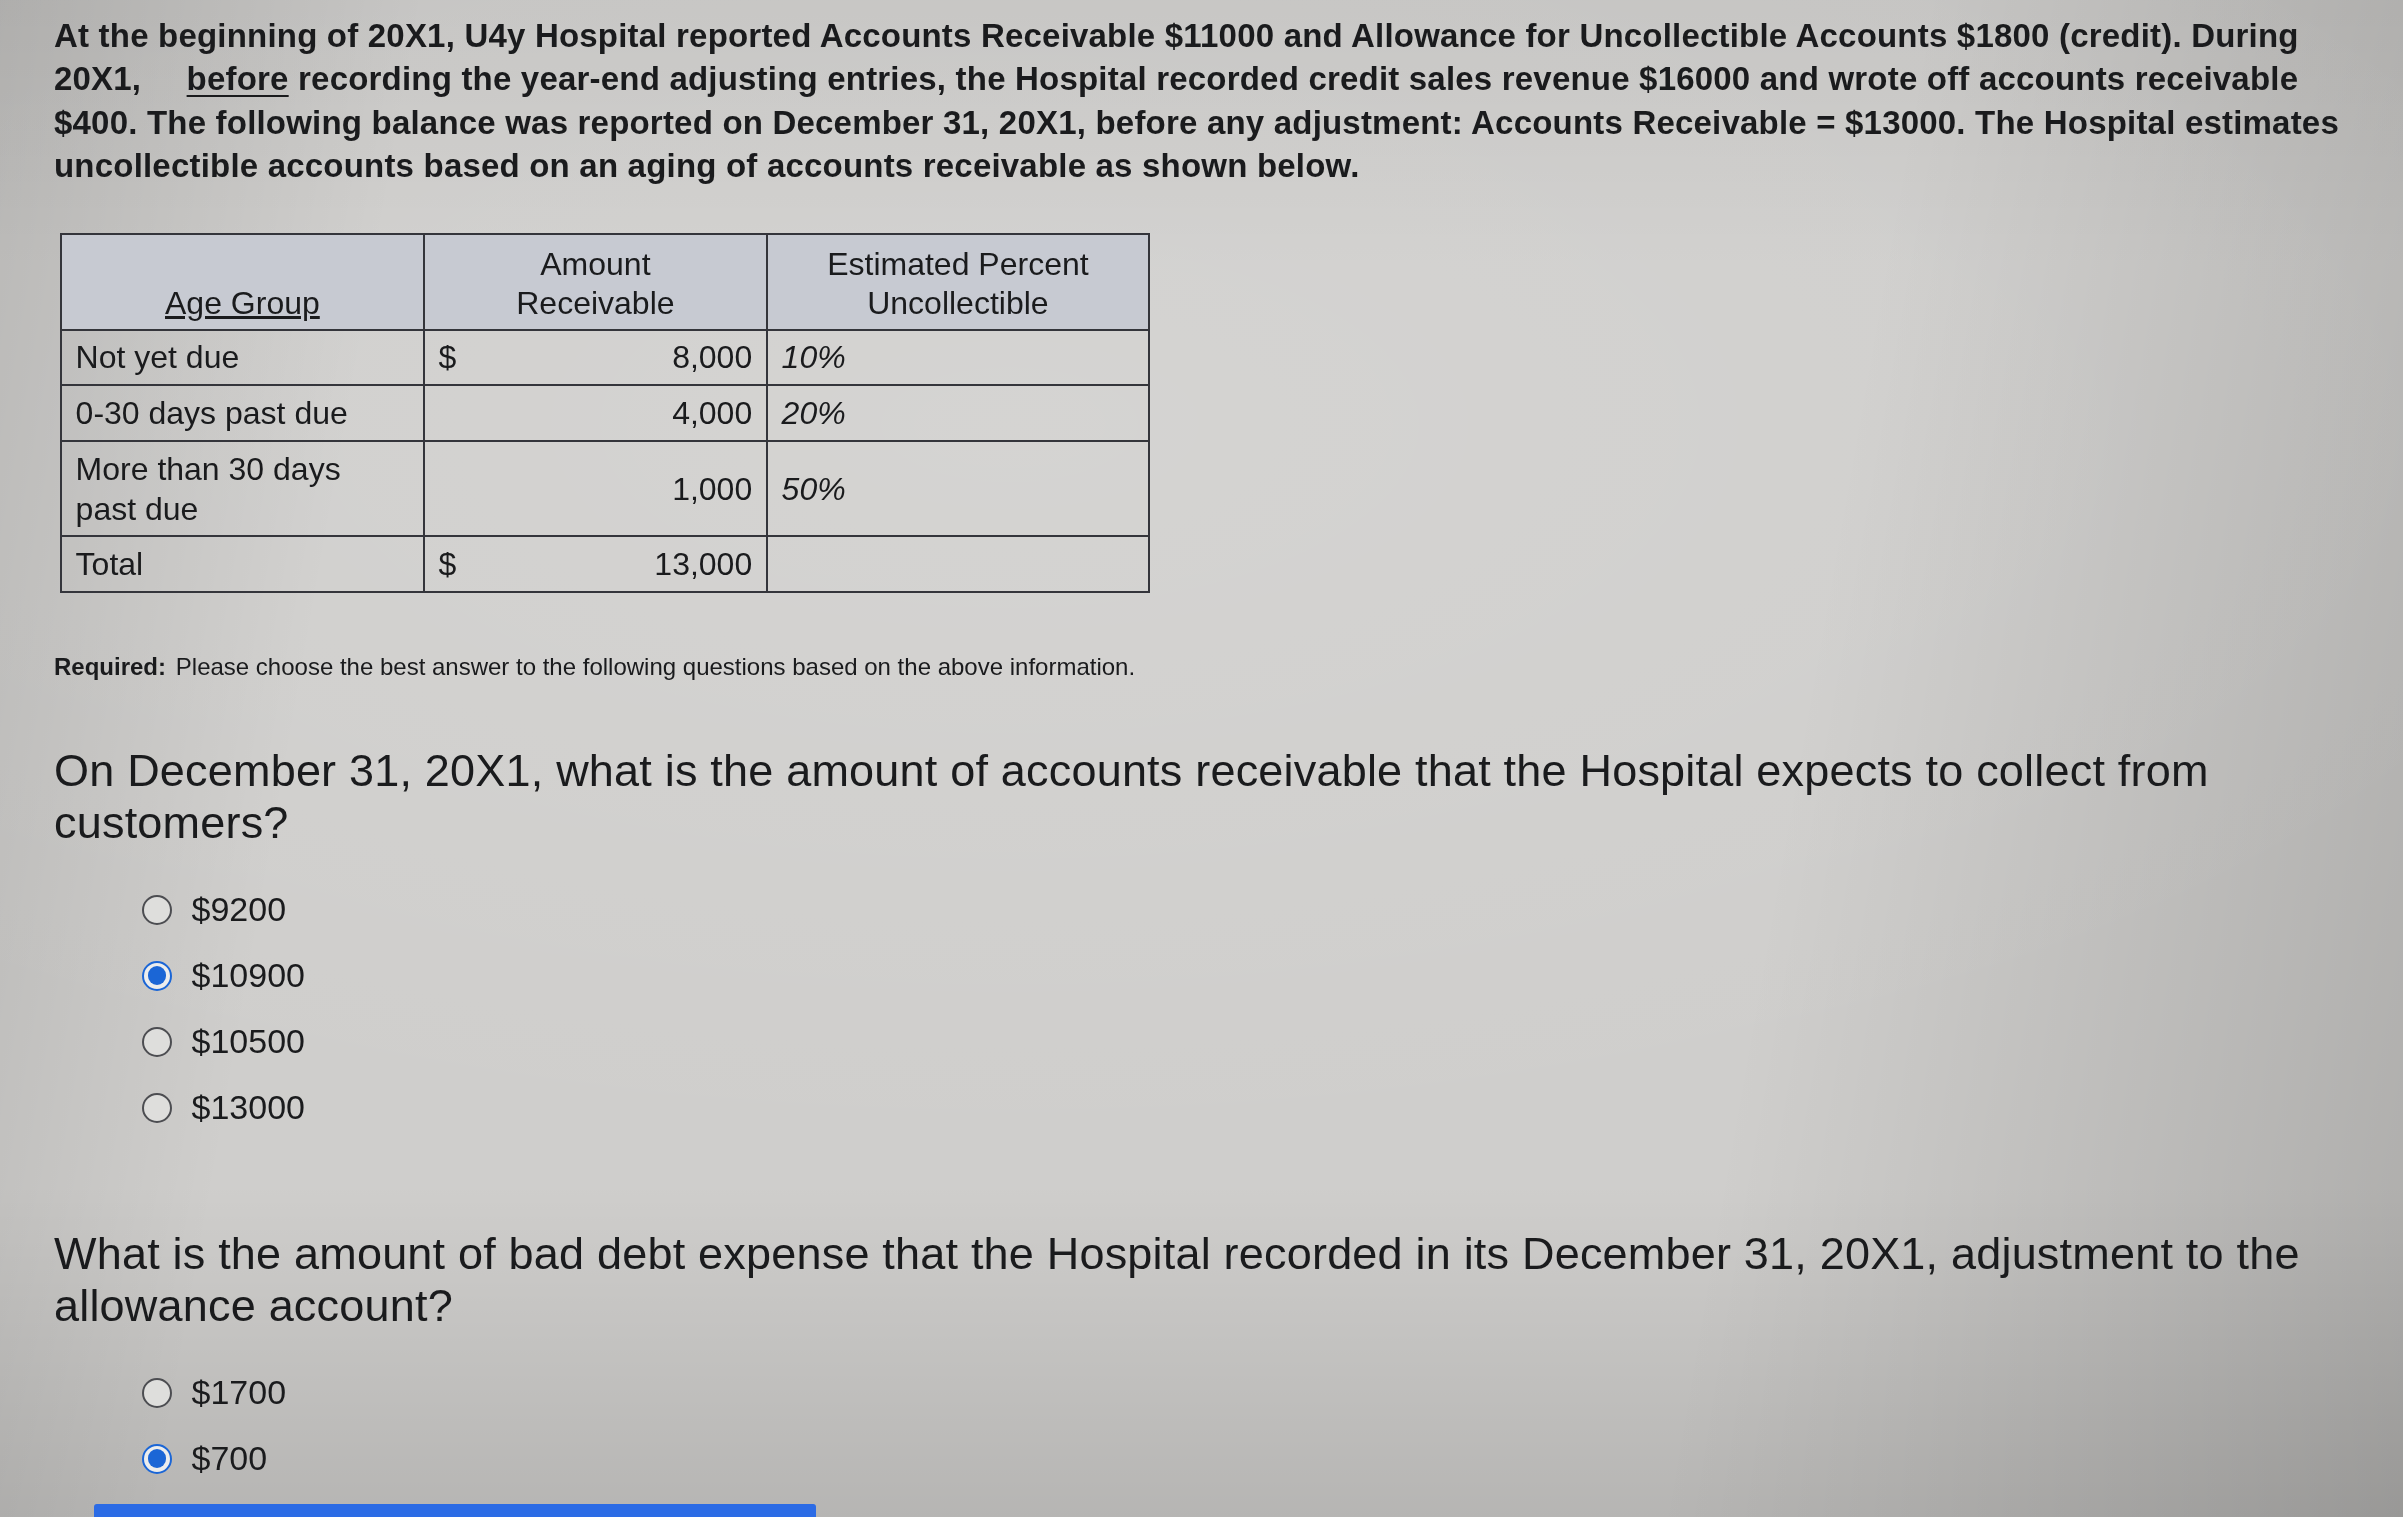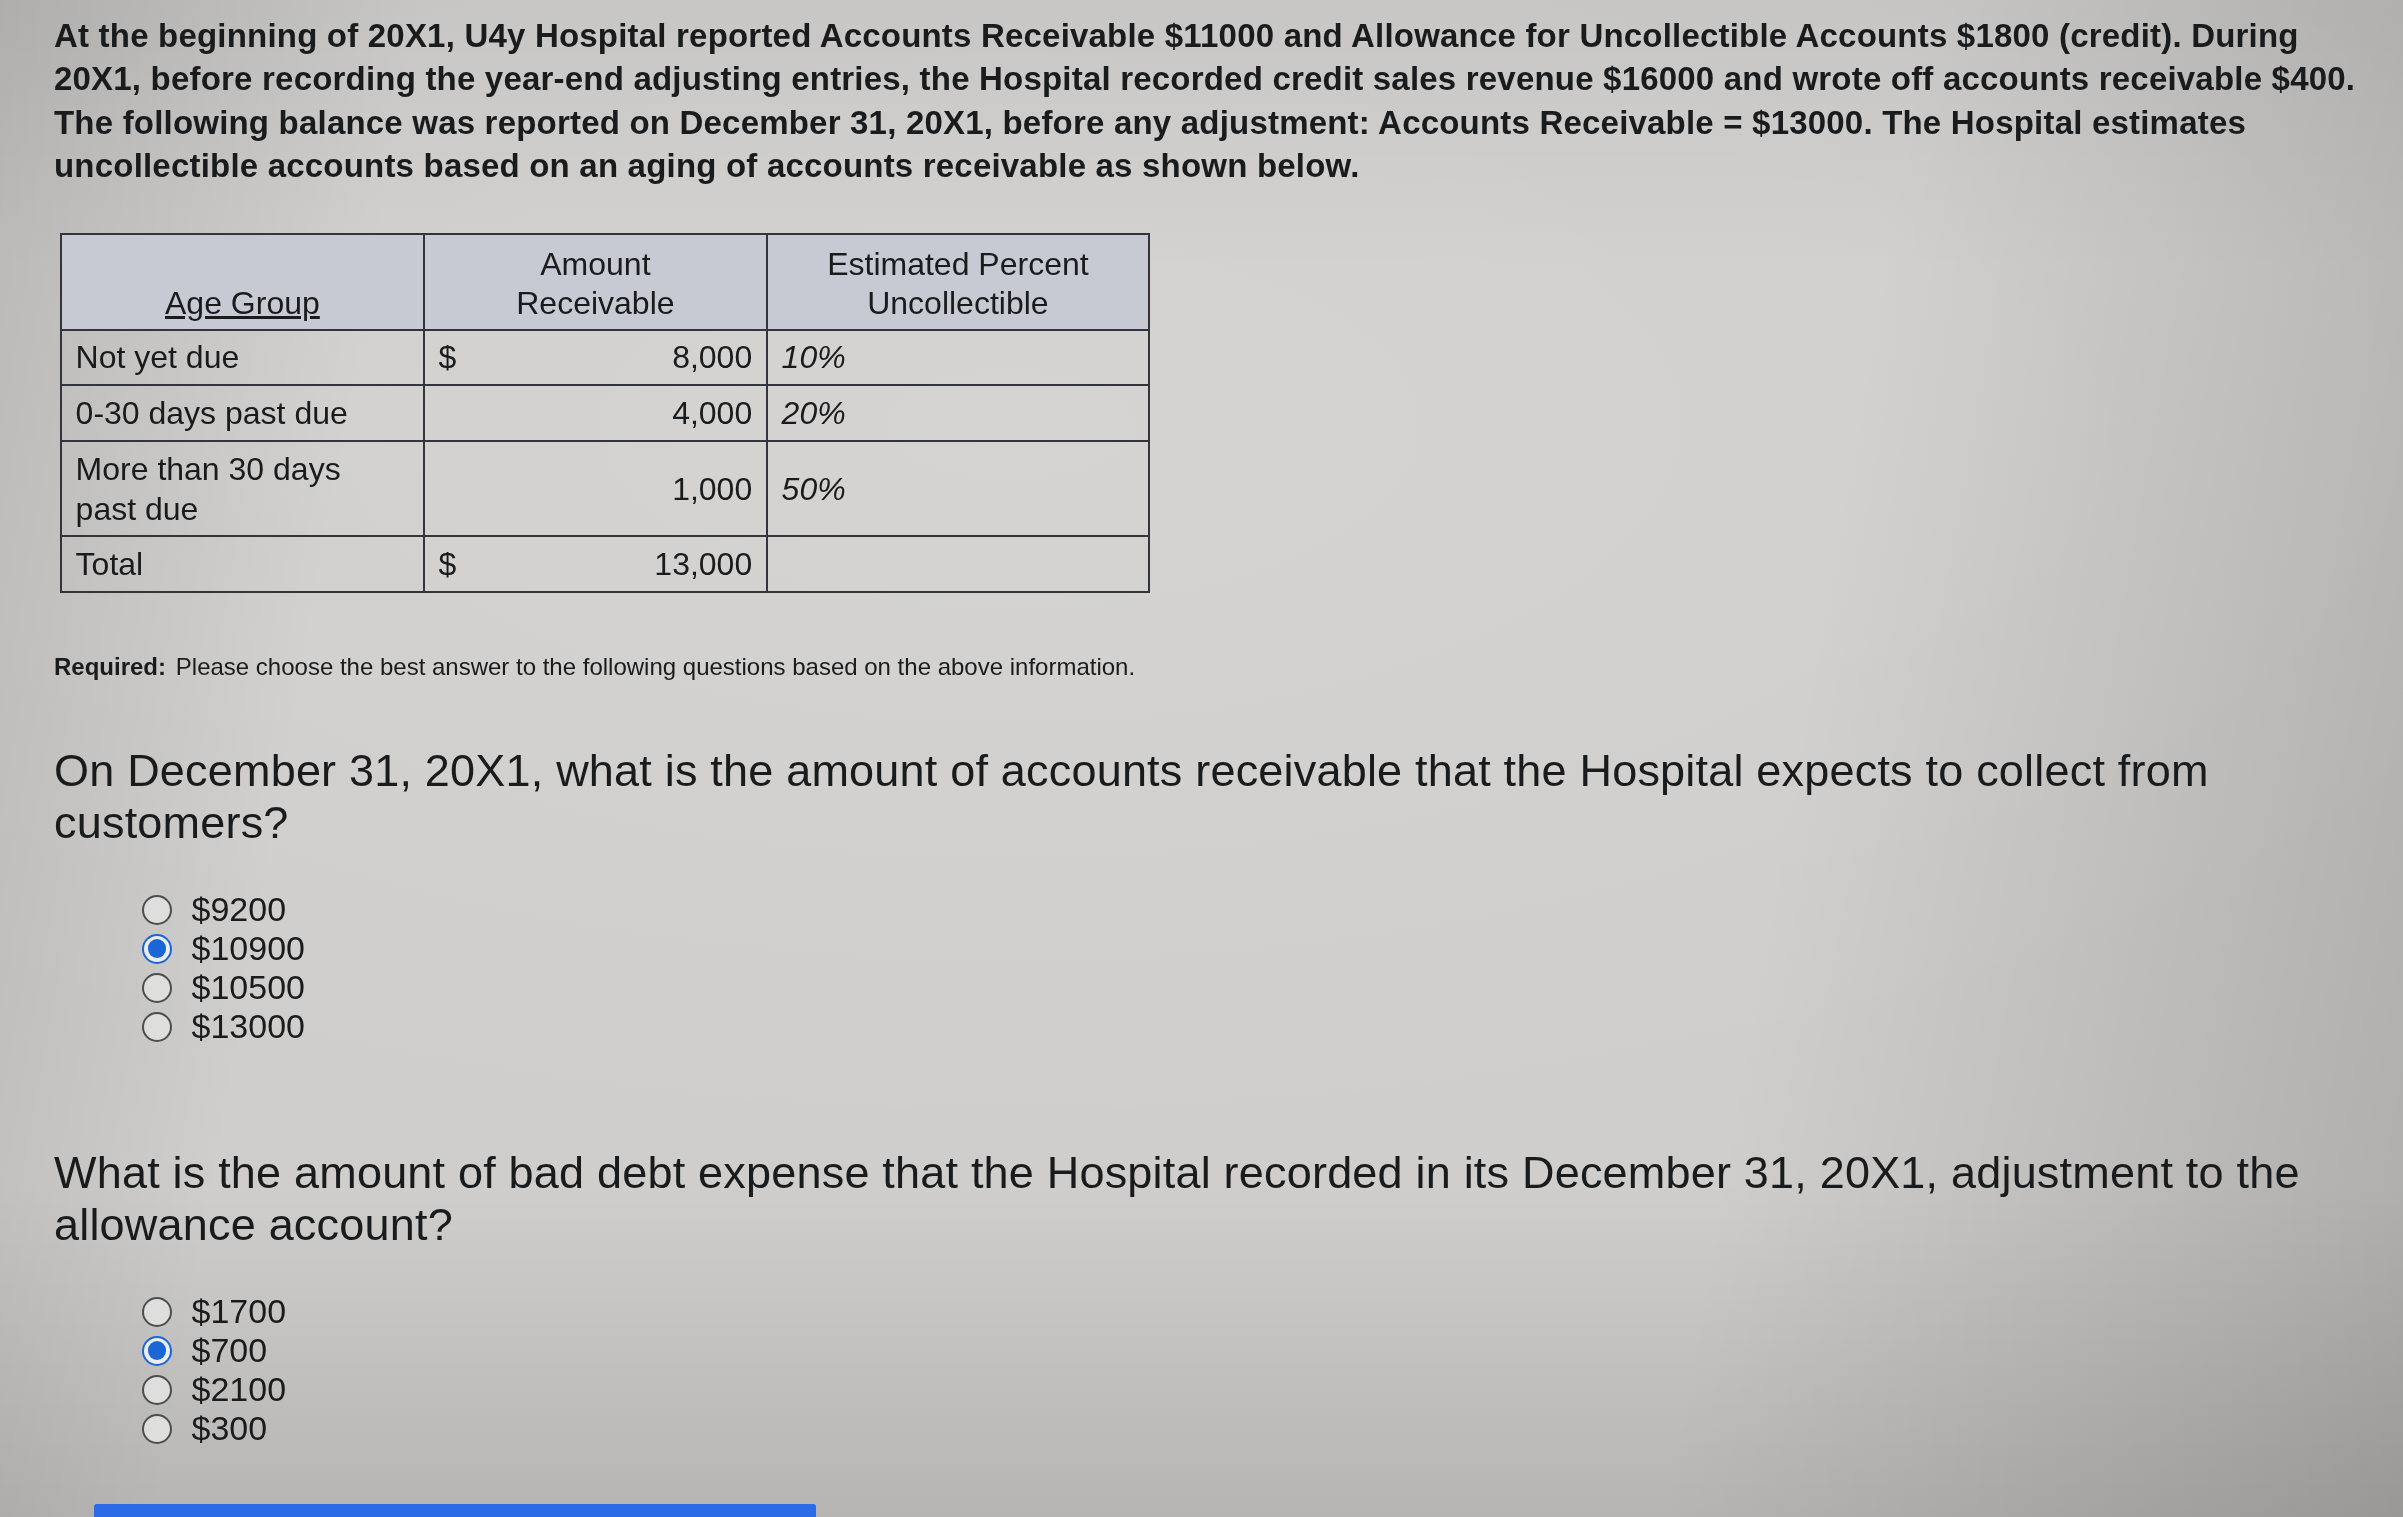--- a/index.html
+++ b/index.html
@@ -33,21 +33,21 @@
     z-index: 1;
   }
 
   .intro {
     font-size: 33px;
     font-weight: 700;
     line-height: 1.32;
     max-width: 2302px;
     letter-spacing: 0.2px;
   }
-  .underlined { text-underline-offset: 4.9px; text-decoration-thickness: 2px; }
+  .underlined { text-decoration: underline; text-underline-offset: 4.9px; text-decoration-thickness: 2px; margin-left: 36px; }
 
   table.aging-table {
     border-collapse: collapse;
     margin-top: 45px;
     margin-left: 5.9px;
     font-size: 32px;
     color: #1a1b1d;
   }
   .aging-table th, .aging-table td { border: 2px solid #34353b; }
   .aging-table th {
@@ -70,20 +70,21 @@
   .required-label { font-weight: 700; margin-right: 9.8px; }
 
   .question { font-size: 45px; letter-spacing: 0.2px; }
   .question-1 { margin-top: 64px; }
   .question-2 { margin-top: 101px; }
 
   .options {
     margin: 41px 0 0 88px;
     display: flex;
     flex-direction: column;
+    gap: 27px;
     list-style: none;
   }
   .option { display: flex; align-items: center; gap: 19.5px; font-size: 34px; cursor: pointer; }
   .radio {
     width: 30px; height: 30px;
     border-radius: 50%;
     border: 2.9px solid #4c4d51;
     background: #dededc;
     flex: none;
     position: relative;

